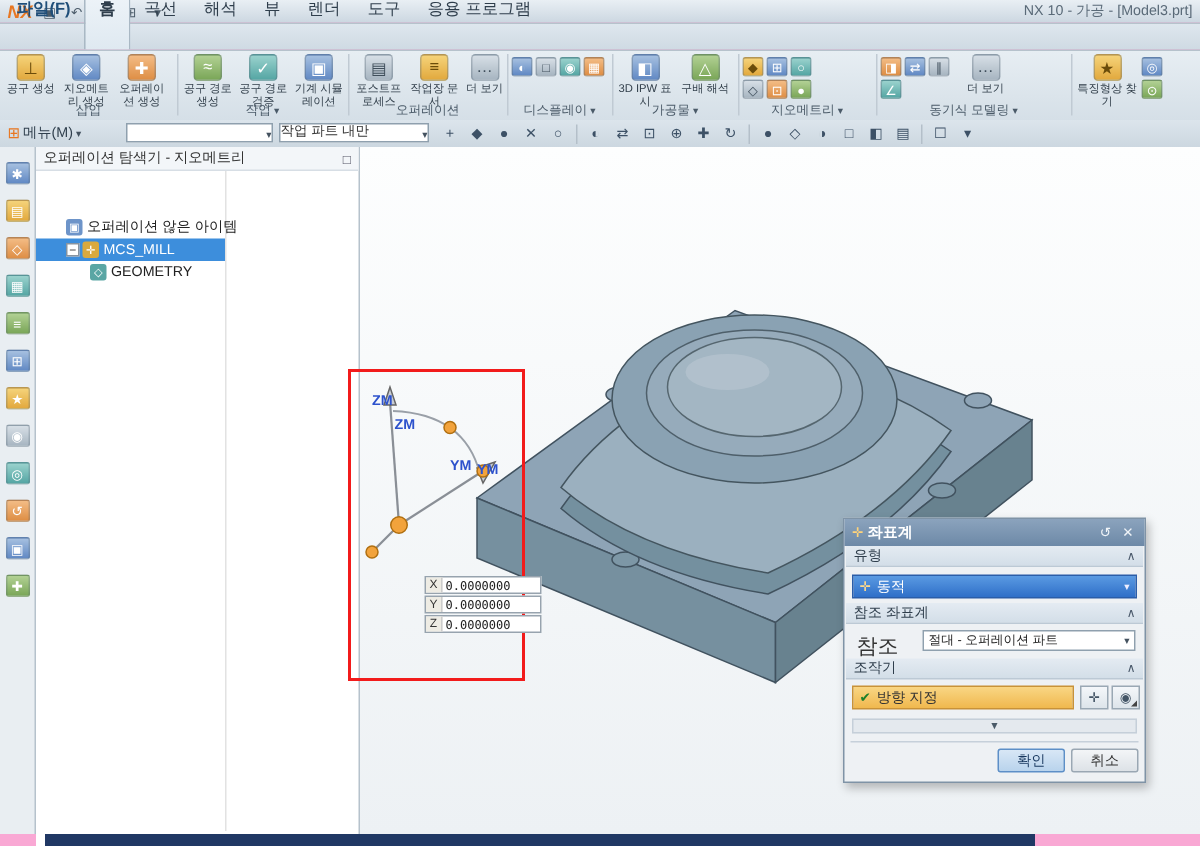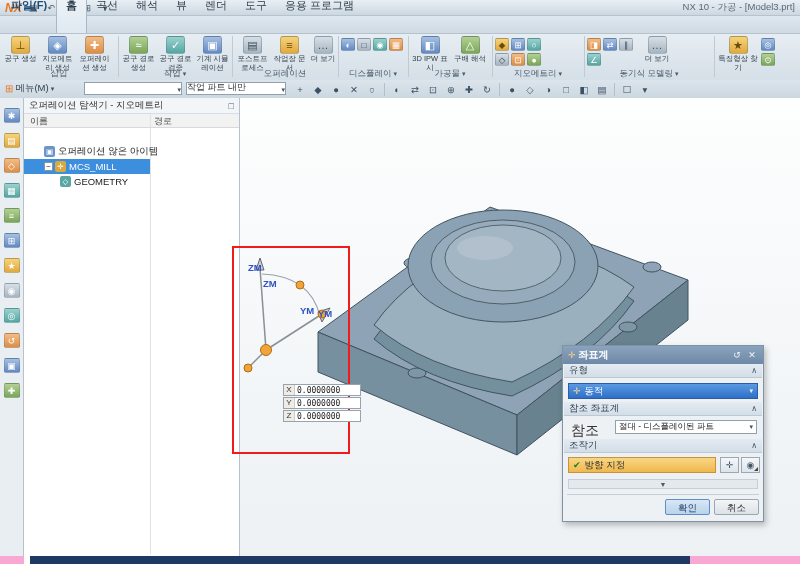--- a/index.html
+++ b/index.html
@@ -341,24 +341,20 @@
     <span class="ric ic-o">↺</span>
     <span class="ric ic-b">▣</span>
     <span class="ric ic-g">✚</span>
   </div>
 
   <div class="nav">
     <div class="nav-title">
       <span>오퍼레이션 탐색기 - 지오메트리</span>
       <span class="nav-win">□</span>
     </div>
-    <div class="nav-cols">
-      <span class="col-name">이름</span>
-      <span class="col-path">경로</span>
-    </div>
     <div class="nav-coldiv"></div>
     <div class="trow ind1" style="top:46px">
       <span class="ticon tc-b">▣</span>
       <span class="tlabel">오퍼레이션 않은 아이템</span>
     </div>
     <div class="trow ind1 sel" style="top:61px">
       <span class="expander">−</span>
       <span class="ticon tc-y">✛</span>
       <span class="tlabel">MCS_MILL</span>
     </div>
@@ -442,21 +438,21 @@
       <span>동적</span>
       <span class="caret">▾</span>
     </div>
     <div class="dlg-sec" style="top:56px">
       <span>참조 좌표계</span>
       <span class="chev">∧</span>
     </div>
     <div class="row-ref">
       <span class="ref-label">참조</span>
       <div class="ref-combo">
-        <span class="val">절대 - 디스플레이된 파트</span>
+        <span class="val">절대 - 오퍼레이션 파트</span>
         <span class="caret">▾</span>
       </div>
     </div>
     <div class="dlg-sec" style="top:93px">
       <span>조작기</span>
       <span class="chev">∧</span>
     </div>
     <div class="row-manip">
       <div class="manip-field">
         <span class="check">✔</span>

